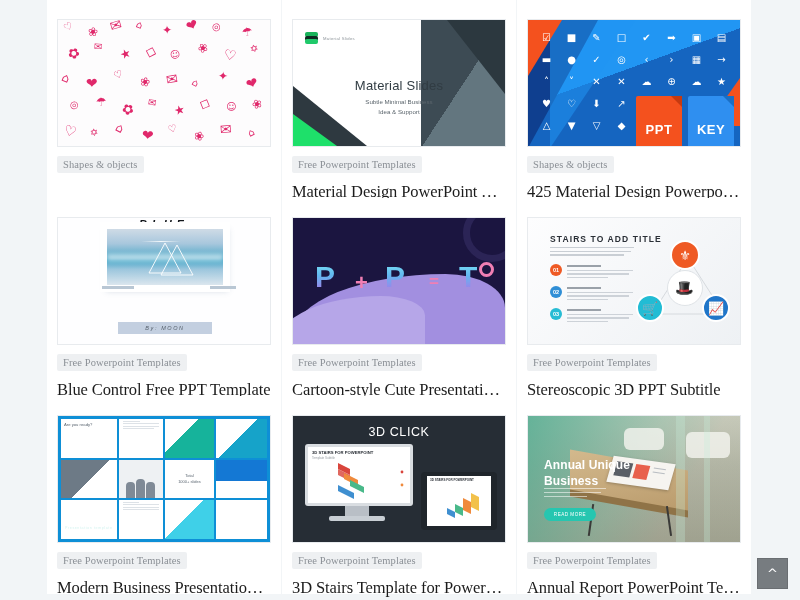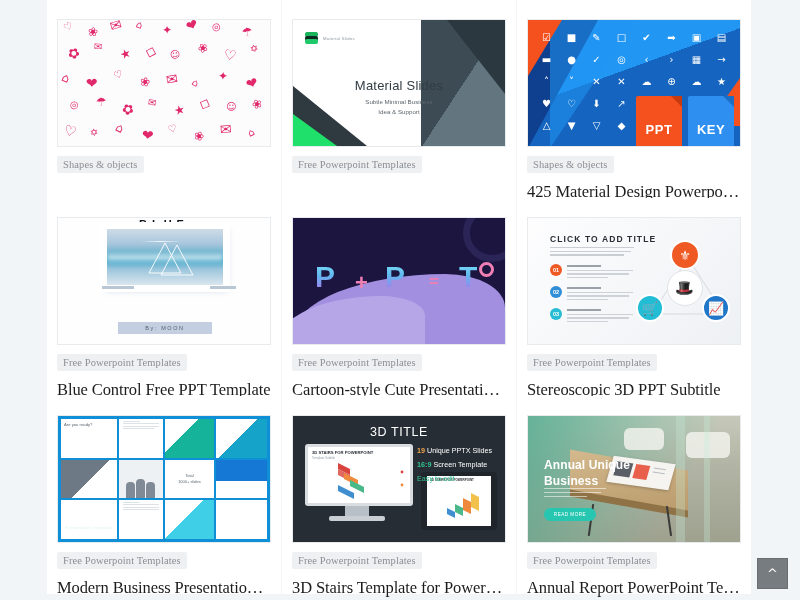--- a/index.html
+++ b/index.html
@@ -108,21 +108,21 @@
   .file .lbl { position:absolute; left:0; right:0; bottom:9px; text-align:center;
       color:#fff; font-size:13px; font-weight:bold; letter-spacing:.5px; }
   .file-ppt { right:58px; }
   .file-ppt .body { background:#f4511e; }
   .file-ppt .corner { border-top:11px solid #c63a10; border-left:11px solid transparent; }
   .file-key { right:6px; }
   .file-key .body { background:#2f8ff0; }
   .file-key .corner { border-top:11px solid #1a6fc4; border-left:11px solid transparent; }
 
   
-  .t-blu { background:#fefeff; }
+  .t-blu { background:#fefeff;font-style:italic; }
   .blu-frame { position:absolute; left:46px; top:8px; width:122px; height:62px;
       background:#fff; box-shadow:0 0 0 4px #fff, 2px 3px 6px rgba(90,120,150,.28); }
   .blu-img { position:absolute; inset:3px; overflow:hidden;
       background: linear-gradient(180deg,#cfdbe6 0%,#a8c7dd 26%,#6ab2ce 44%,#49a8c9 56%,#9cc6dd 72%,#dbe6ee 100%); }
   .blu-img::after { content:""; position:absolute; left:0; right:0; top:44%; height:7px;
       background:rgba(255,255,255,.55); filter:blur(2px); }
   .blu-tri { position:absolute; border:1px solid rgba(255,255,255,.85); }
   .blu-foot { position:absolute; height:3px; background:#b9c7d4; bottom:4px; }
   .blu-t1 { left:22px; top:75px; font-size:11px; letter-spacing:5px; color:#11151a; font-weight:bold; text-align:center; right:22px; }
   .blu-t2 { left:22px; top:89px; font-size:11px; letter-spacing:5px; color:#11151a; font-weight:bold; text-align:center; right:22px; }
@@ -301,20 +301,21 @@
           <span>Material Slides</span>
         </div>
         <div class="mat-title">Material Slides</div>
         <div class="mat-sub">
           <span>Subtle Minimal Business</span><br>
           <span>Idea &amp; Support</span>
         </div>
       </div>
     </div>
     <span class="tag">Free Powerpoint Templates</span>
+    <div class="title">Material Design PowerPoint Te…</div>
   </div>
 
   <div class="card">
     <div class="thumb">
       <div class="thumb-inner t-icn">
         <div class="icn-bg1"></div>
         <div class="icn-bg2"></div>
         <div class="icn-diag"></div>
         <div class="icn-or1"></div>
         <div class="icn-or2"></div>
@@ -413,21 +414,21 @@
         <div class="car-o" style="left:186px;top:44px;"></div>
       </div>
     </div>
     <span class="tag">Free Powerpoint Templates</span>
     <div class="title">Cartoon-style Cute Presentation …</div>
   </div>
 
   <div class="card">
     <div class="thumb">
       <div class="thumb-inner t-ste">
-        <div class="ste-title">CLICK TO ADD TITLE</div>
+        <div class="ste-title">STAIRS TO ADD TITLE</div>
         <div class="ste-lines">
           <i style="width:100%"></i>
             <i style="width:96%"></i>
             <i style="width:88%"></i>
         </div>
         <div id="ste-items">
             <div class="ste-item" style="top: 46px;">
               <span class="ste-num" style="background:#ef5a24">01</span>
               <span class="ste-txt">
                 <span class="ste-h" style="display:block"></span>
@@ -516,21 +517,21 @@
         </div>
       </div>
     </div>
     <span class="tag">Free Powerpoint Templates</span>
     <div class="title">Modern Business Presentation T…</div>
   </div>
 
   <div class="card">
     <div class="thumb">
       <div class="thumb-inner t-std">
-        <div class="std-title">3D TITLE</div>
+        <div class="std-title">3D CLICK</div>
         <div class="std-mon">
           <div class="std-scr">
             <div style="position:absolute;left:4px;top:3px;font-size:4.2px;font-weight:bold;color:#2a2f36">3D STAIRS FOR POWERPOINT</div>
             <div style="position:absolute;left:4px;top:9px;font-size:3px;color:#9aa0a6">Template Subtitle</div>
             <svg width="102" height="44" style="position:absolute;left:0;top:12px">
               <polygon points="30,4 42,10 42,16 30,10" fill="#d9453c"></polygon>
               <polygon points="30,10 42,16 42,22 30,16" fill="#e0685f"></polygon>
               <polygon points="36,14 50,21 50,27 36,20" fill="#ef8a3c"></polygon>
               <polygon points="42,21 56,28 56,34 42,27" fill="#49b98a"></polygon>
               <polygon points="30,26 46,34 46,40 30,32" fill="#3f8fd0"></polygon>
@@ -545,25 +546,20 @@
           <div class="sc">
             <div style="position:absolute;left:3px;top:2px;font-size:3px;font-weight:bold;color:#2a2f36">3D STAIRS FOR POWERPOINT</div>
             <svg width="64" height="34" style="position:absolute;left:2px;top:10px">
               <polygon points="18,22 26,26 26,32 18,28" fill="#3f8fd0"></polygon>
               <polygon points="26,18 34,22 34,30 26,26" fill="#49b98a"></polygon>
               <polygon points="34,12 42,16 42,28 34,24" fill="#ef8a3c"></polygon>
               <polygon points="42,7 50,11 50,25 42,21" fill="#f2c14b"></polygon>
             </svg>
           </div>
         </div>
-        <div class="std-feat" id="std-feat">
-            <div><b style="color:#f2a64b">19</b> <span style="color:#ffffff">Unique PPTX Slides</span></div>
-            <div><b style="color:#34c38f">16:9</b> <span style="color:#ffffff">Screen Template</span></div>
-            <div><span style="color:#34c38f">Easy to edit</span></div>
-          </div>
       </div>
     </div>
     <span class="tag">Free Powerpoint Templates</span>
     <div class="title">3D Stairs Template for PowerPoint</div>
   </div>
 
   <div class="card">
     <div class="thumb">
       <div class="thumb-inner t-ann">
         <div class="ann-photo"></div>

